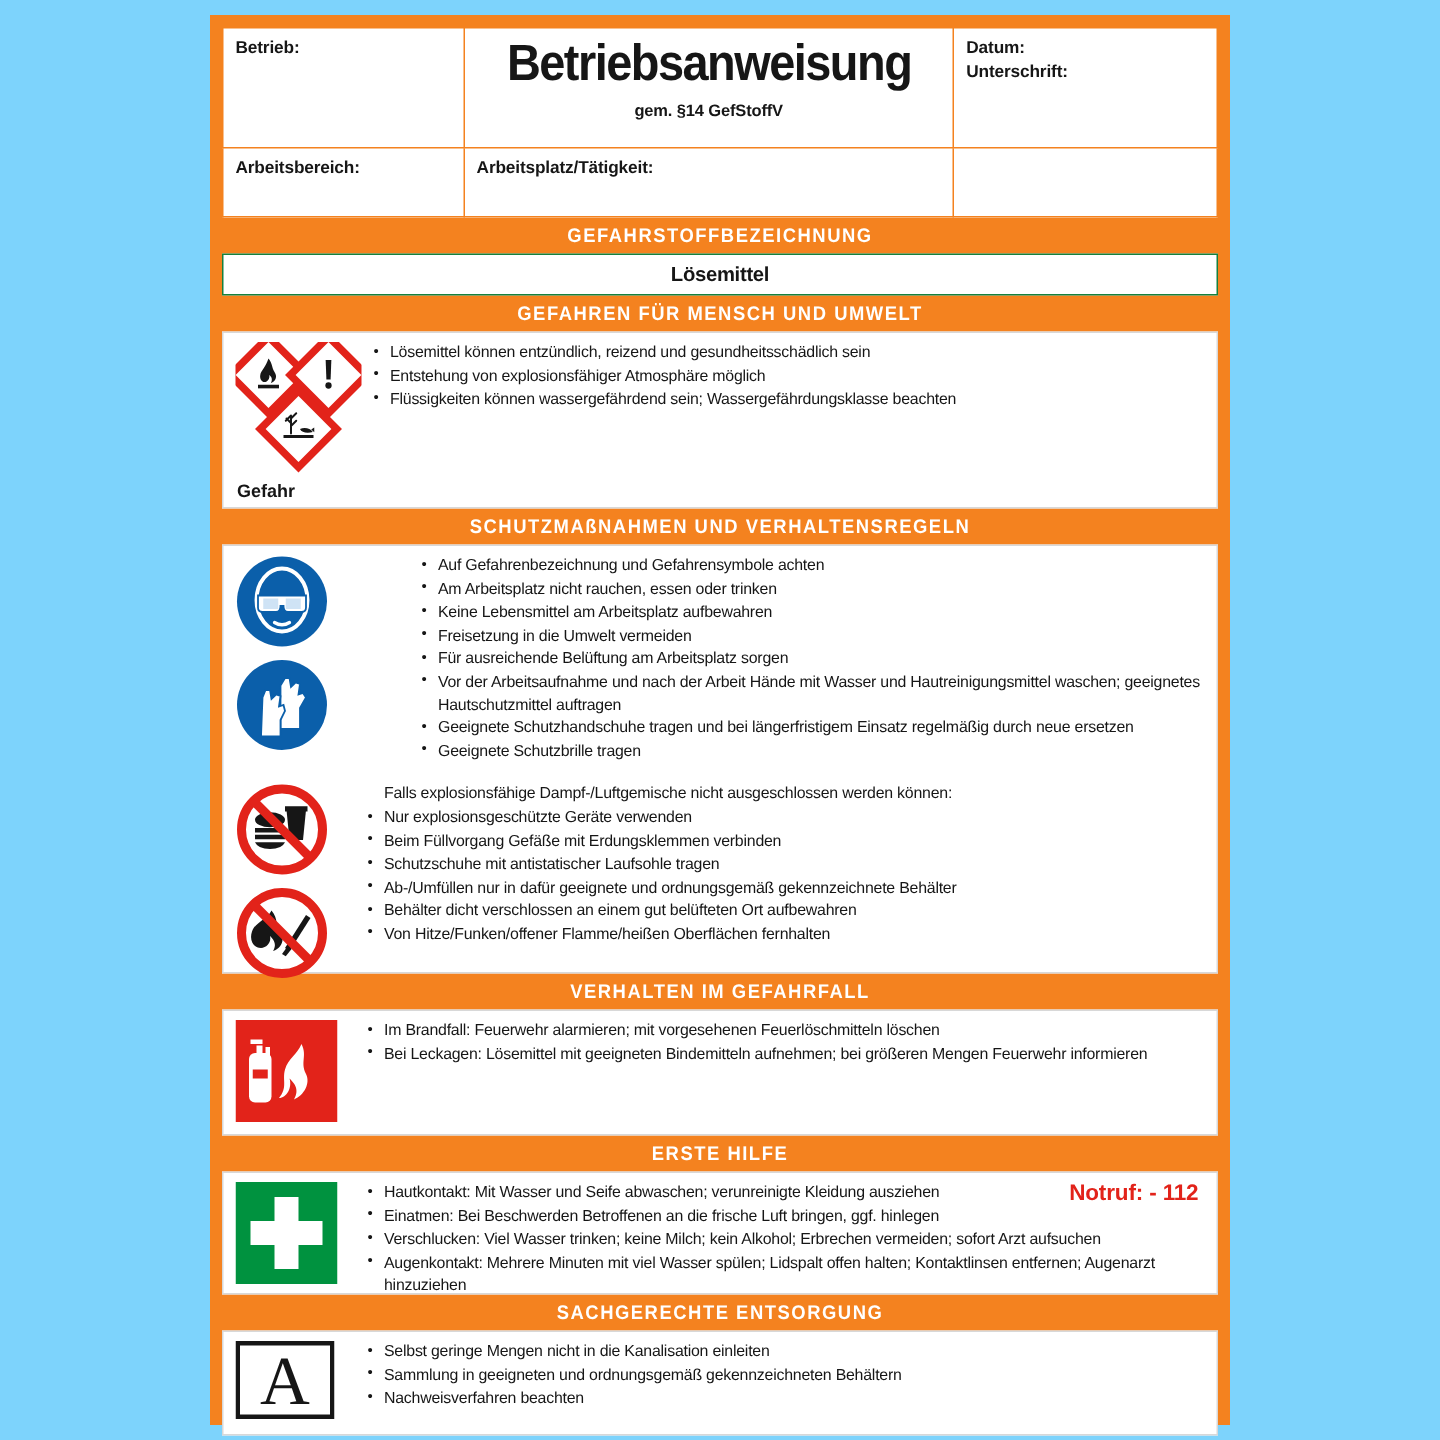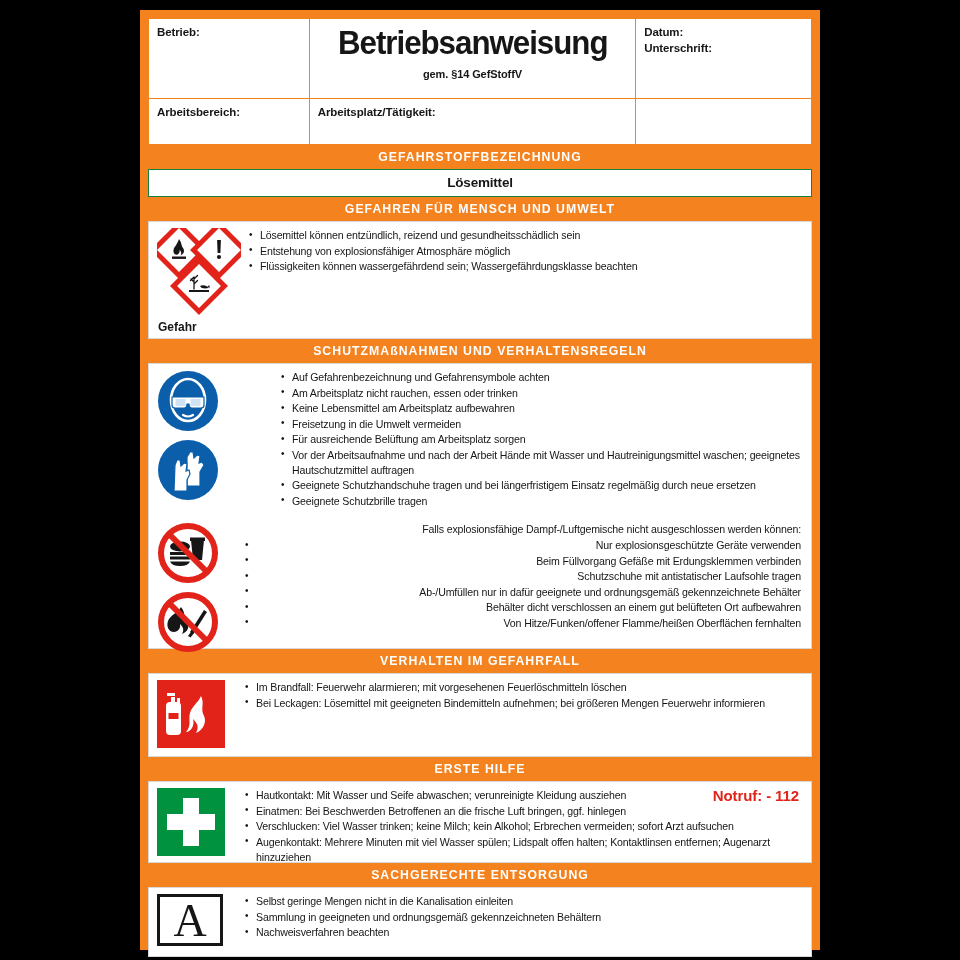--- a/index.html
+++ b/index.html
@@ -5,21 +5,21 @@
   * { box-sizing: border-box; margin: 0; padding: 0; }
   html, body {
     width: 960px; height: 960px;
     background: #ffffff;
     font-family: "Liberation Sans", sans-serif;
     overflow: hidden;
   }
   #page {
     position: relative;
     width: 960px; height: 960px;
-    background: #000000;
+    background: #7dd3fc;
   }
   
   .poster {
     position: absolute;
     left: 140px; top: 10px;
     width: 680px; height: 940px;
     background: #F4821F;
     padding: 8px;
   }
   
@@ -235,21 +235,21 @@
             <li>Keine Lebensmittel am Arbeitsplatz aufbewahren</li>
             <li>Freisetzung in die Umwelt vermeiden</li>
             <li>Für ausreichende Belüftung am Arbeitsplatz sorgen</li>
             <li>Vor der Arbeitsaufnahme und nach der Arbeit Hände mit Wasser und Hautreinigungsmittel waschen; geeignetes Hautschutzmittel auftragen</li>
             <li>Geeignete Schutzhandschuhe tragen und bei längerfristigem Einsatz regelmäßig durch neue ersetzen</li>
             <li>Geeignete Schutzbrille tragen</li>
           </ul>
         </div>
       </div>
 
-      <div style="display:flex;flex:1 1 auto;text-align:right;">
+      <div style="display:flex;flex:1 1 auto;">
         <div class="pictos ico-stack">
           <svg class="ico" width="62" height="62" viewBox="0 0 62 62">
             <circle cx="31" cy="31" r="27" fill="#ffffff" stroke="#E2231A" stroke-width="6"></circle>
             <g fill="#161616">
               <path d="M34,18 L47,18 L45,38 L36,38 Z"></path>
               <rect x="33" y="15.5" width="15" height="3.5"></rect>
               <ellipse cx="23" cy="24.5" rx="10" ry="5"></ellipse>
               <rect x="13" y="30" width="20" height="3"></rect>
               <rect x="13" y="34.5" width="20" height="3"></rect>
               <path d="M13,39.5 L33,39.5 Q31,44 23,44 Q15,44 13,39.5 Z"></path>

